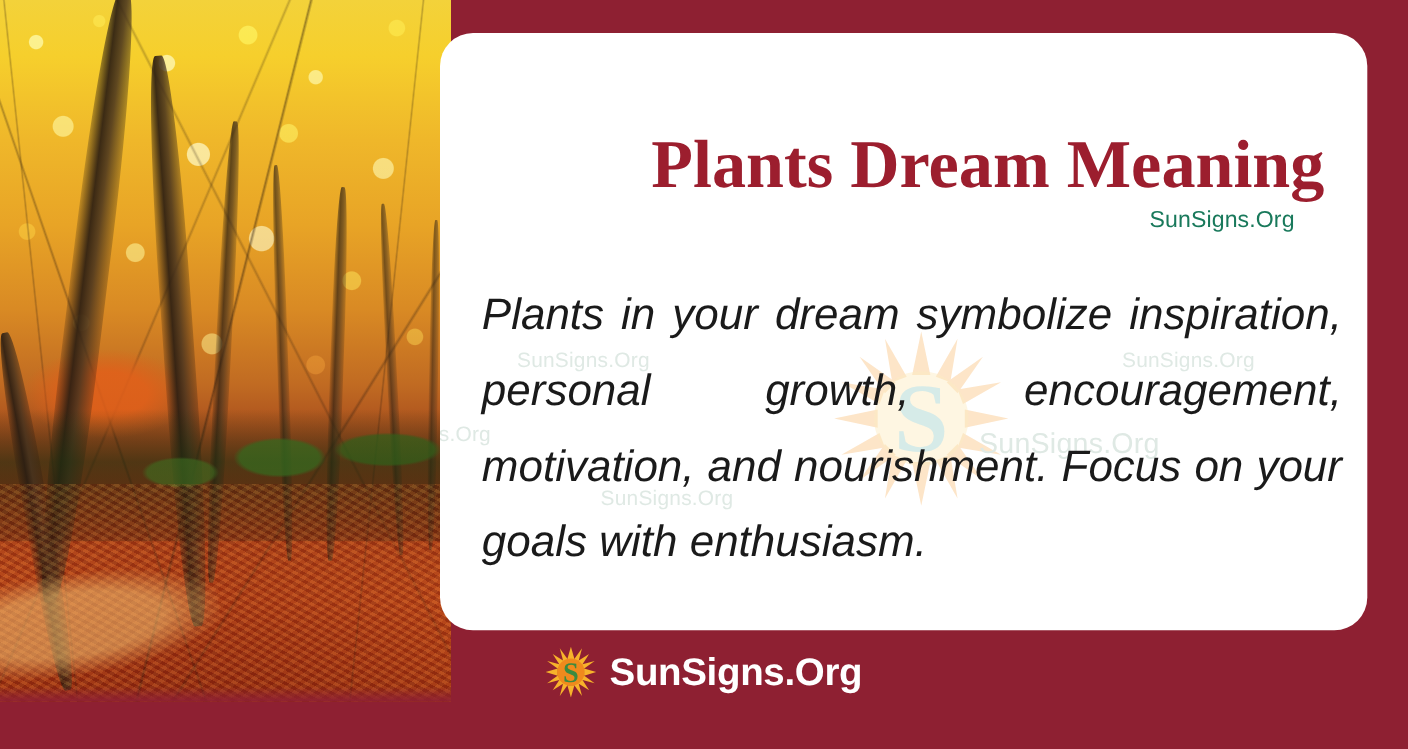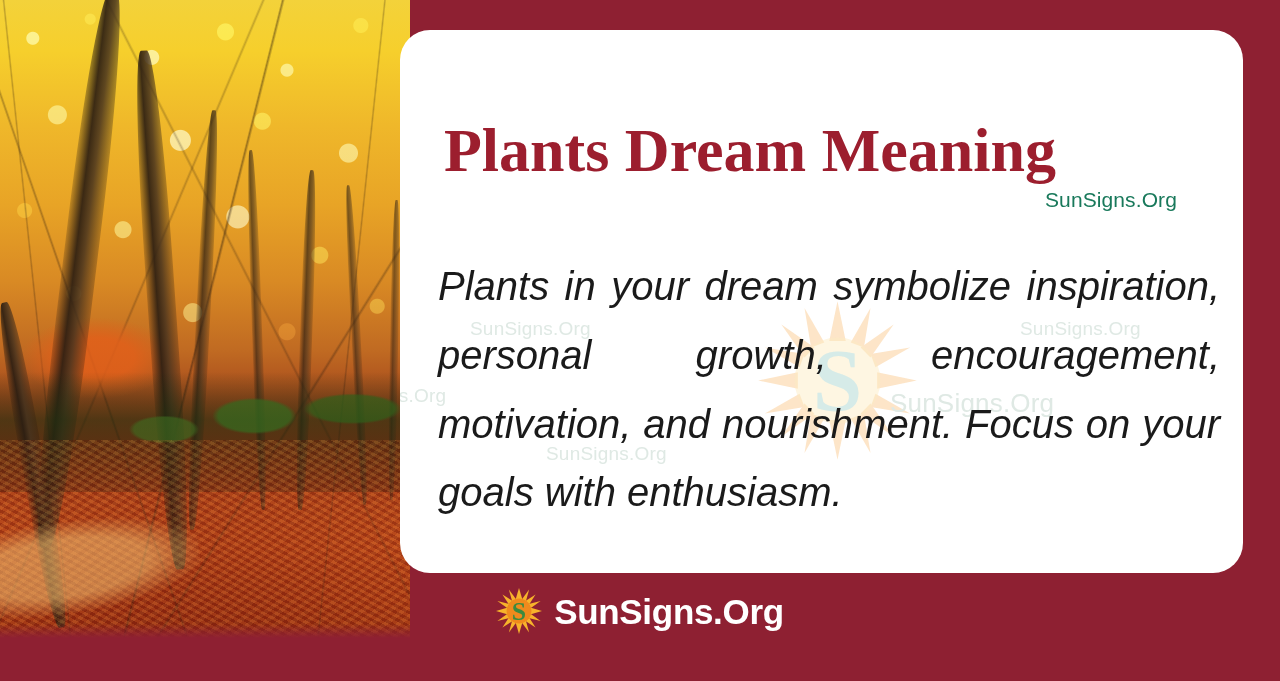--- a/index.html
+++ b/index.html
@@ -182,21 +182,21 @@
   #title {
     position: absolute;
     left: 44px;
     top: 88px;
     width: 760px;
     font-family: "Liberation Serif", serif;
     font-weight: bold;
     font-size: 62px;
     line-height: 1.05;
     color: #9C1E2E;
-    text-align: left;
+    text-align: right;
     white-space: nowrap;
   }
   #title-brand {
     position: absolute;
     left: 645px;
     top: 158px;
     font-family: "Liberation Sans", sans-serif;
     font-size: 21px;
     color: #19795B;
     letter-spacing: .1px;

